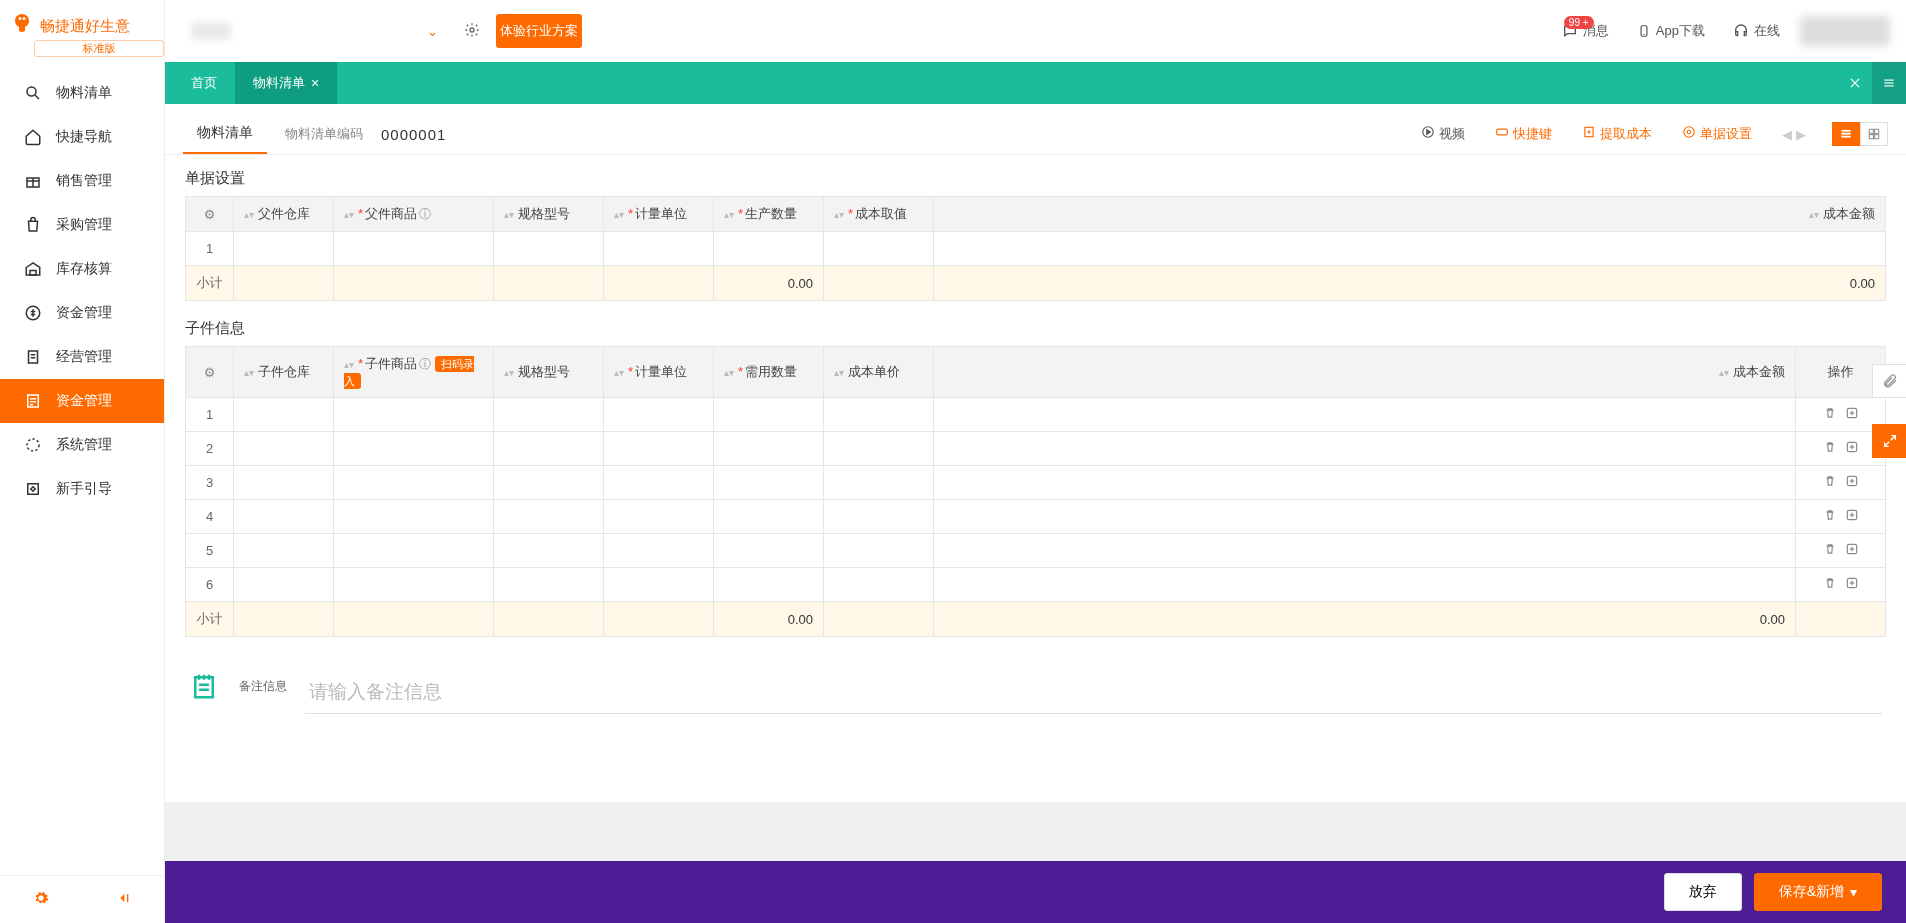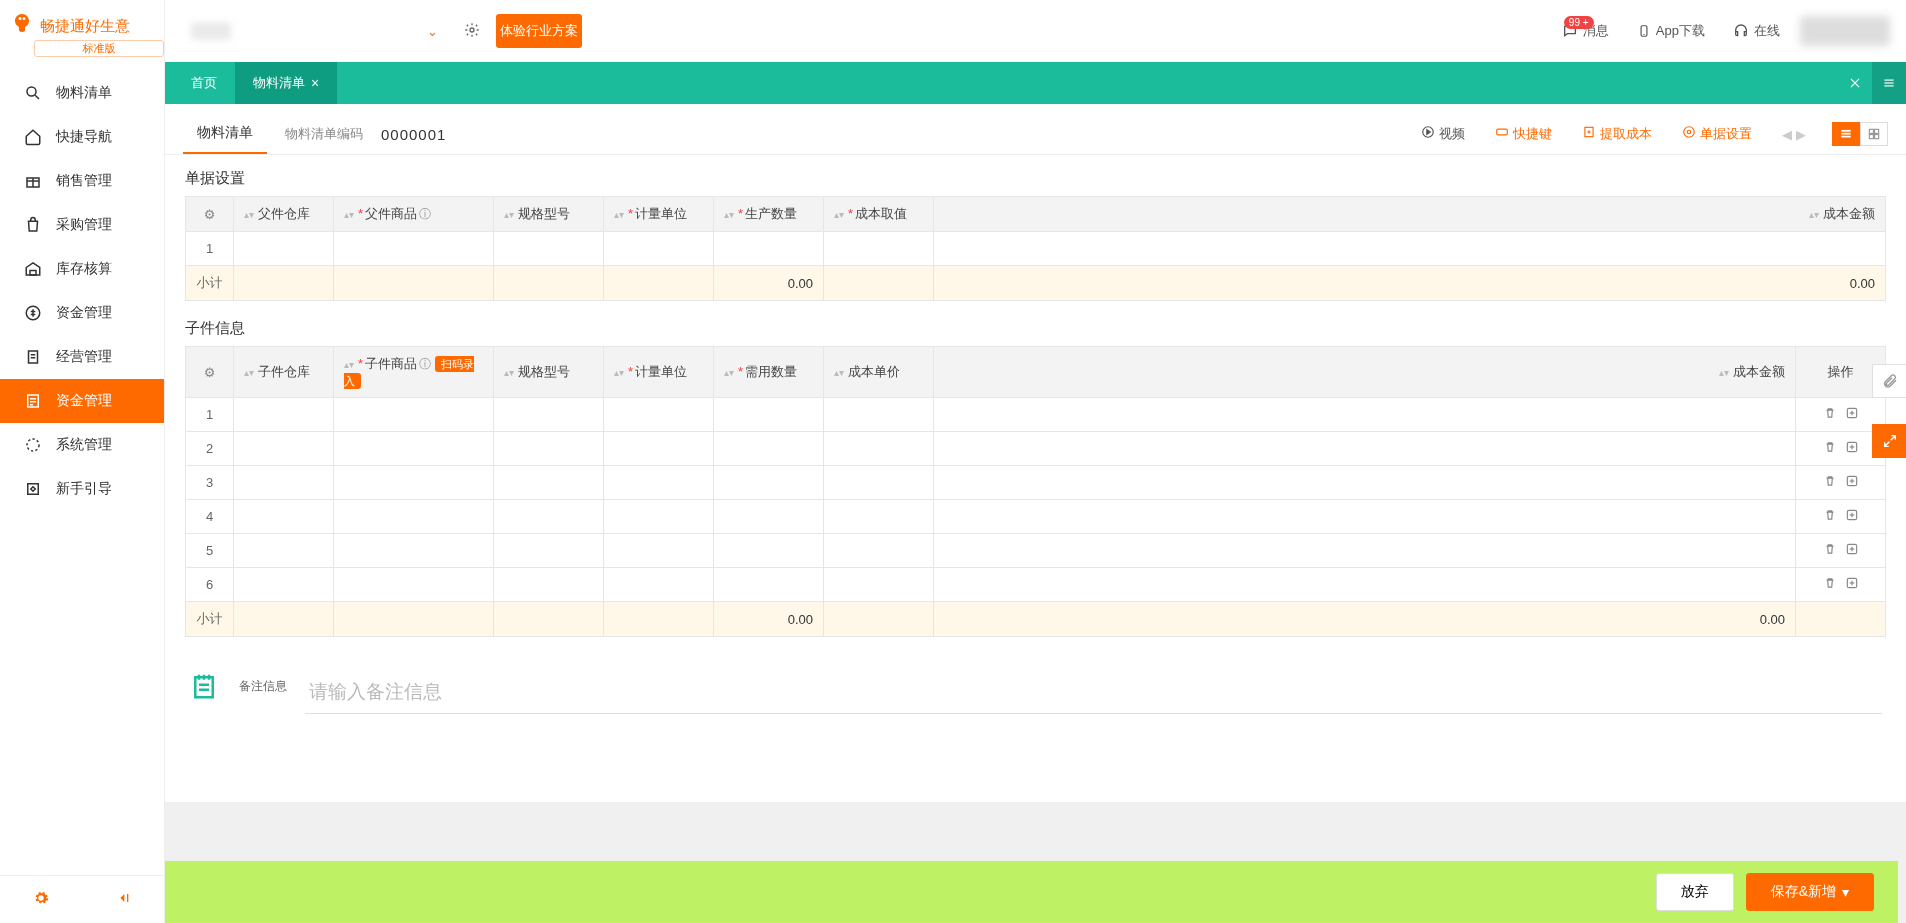--- a/index.html
+++ b/index.html
@@ -83,21 +83,21 @@
 
 
 .remarks { display: flex; align-items: flex-start; padding: 18px 24px; gap: 18px; background: #fff; margin-top: 12px; }
 .remarks-icon-wrap { display: flex; align-items: center; gap: 20px; }
 .remarks-icon { width: 30px; height: 30px; color: #1abc9c; }
 .remarks-label { font-size: 12px; color: #666; }
 .remarks-input { flex: 1; border: none; border-bottom: 1px solid #e0e0e0; padding: 10px 4px; font-size: 19px; outline: none; color: #333; }
 .remarks-input::placeholder { color: #bbb; }
 
 
-.footer { position: absolute; bottom: 0; right: 8px; left: 0; background: #bef264; border-top: 1px solid #eee; padding: 12px 24px; display: flex; justify-content: flex-end; gap: 12px; }
+.footer { position: absolute; bottom: 0; right: 0; left: 0; background: #4c1d95; border-top: 1px solid #eee; padding: 12px 24px; display: flex; justify-content: flex-end; gap: 12px; }
 .btn { padding: 9px 24px; border-radius: 3px; font-size: 14px; cursor: pointer; border: 1px solid #ddd; background: #fff; }
 .btn.primary { background: #ff6a00; color: #fff; border-color: #ff6a00; display: flex; align-items: center; gap: 6px; }
 
 
 .float-tab { position: absolute; right: 0; background: #fff; border: 1px solid #e0e0e0; border-right: none; width: 34px; height: 34px; display: flex; align-items: center; justify-content: center; color: #999; cursor: pointer; }
 .float-tab.t1 { top: 260px; }
 .float-tab.t2 { top: 320px; background: #ff6a00; color: #fff; border-color: #ff6a00; }
 
 svg { width: 100%; height: 100%; }
 </style>

